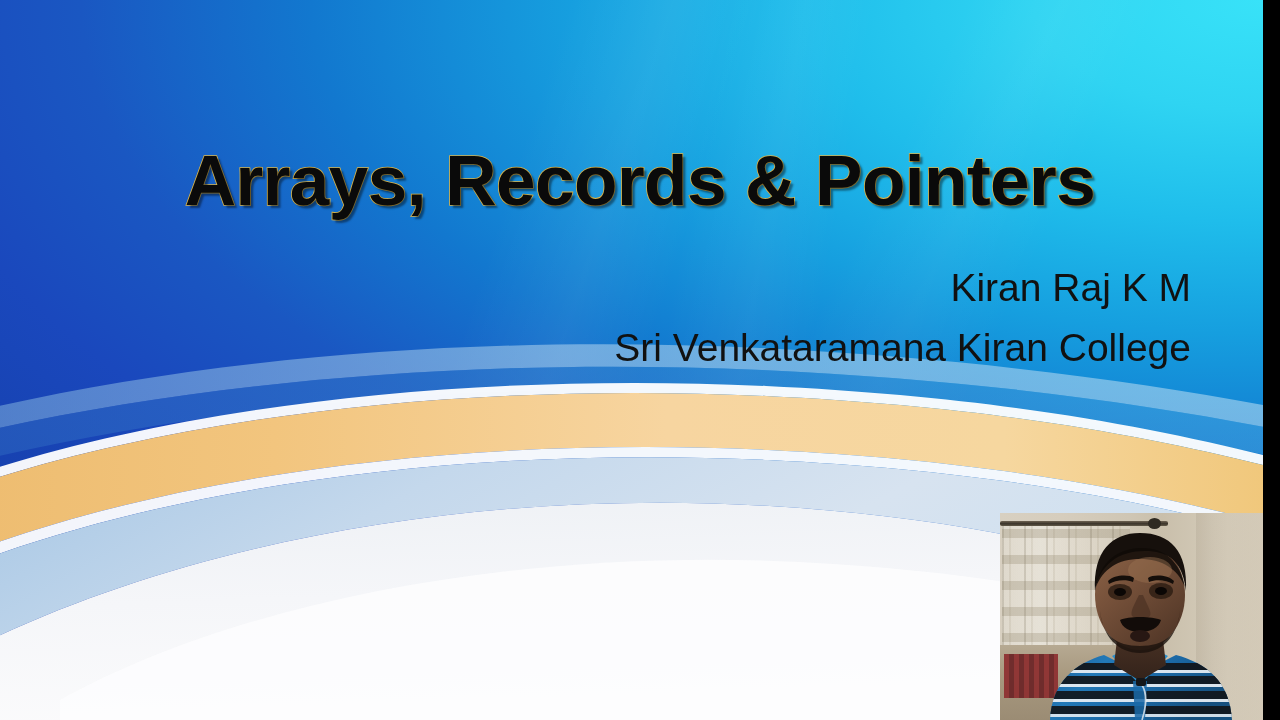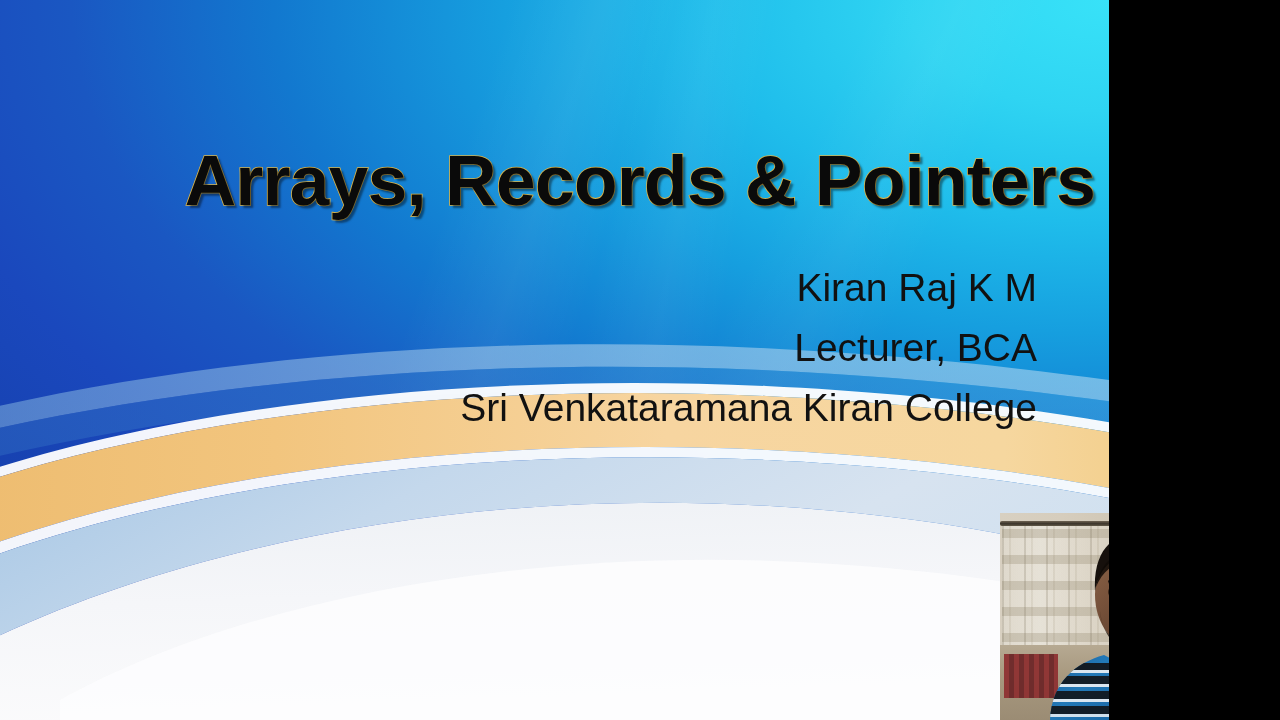--- a/index.html
+++ b/index.html
@@ -3,21 +3,21 @@
 <meta charset="utf-8">
 <title>Arrays, Records &amp; Pointers</title>
 <style>
   html, body {
     margin: 0;
     padding: 0;
     background: #000;
   }
   #slide {
     position: relative;
-    width: 1109px;
+    width: 1263px;
     height: 720px;
     overflow: hidden;
     font-family: "Liberation Sans", sans-serif;
     background: #737373;
   }
 
   
   .bg-gradient {
     position: absolute;
     inset: 0;
@@ -209,21 +209,20 @@
              L 1290,730 L -10,730 Z" fill="url(#gWhite)"></path>
 
     <path d="M 60,700 C 240,600 520,548 800,562 C 1010,573 1160,606 1290,650
              L 1290,730 L 60,730 Z" fill="#fdfdfe" opacity="0.85"></path>
   </svg>
 
   <div class="title">Arrays, Records &amp; Pointers</div>
 
   <div class="subtitle-block">
     <span class="subtitle-line">Kiran Raj K M</span>
-    <span class="subtitle-line">Lecturer, BCA</span>
     <span class="subtitle-line">Sri Venkataramana Kiran College</span>
   </div>
 
   <div class="webcam">
     <div class="wc-wall"></div>
     <div class="wc-corner"></div>
     <div class="wc-curtain"></div>
     <div class="wc-rod"></div>
     <div class="wc-rod-end"></div>
     <div class="wc-sofa"></div>

